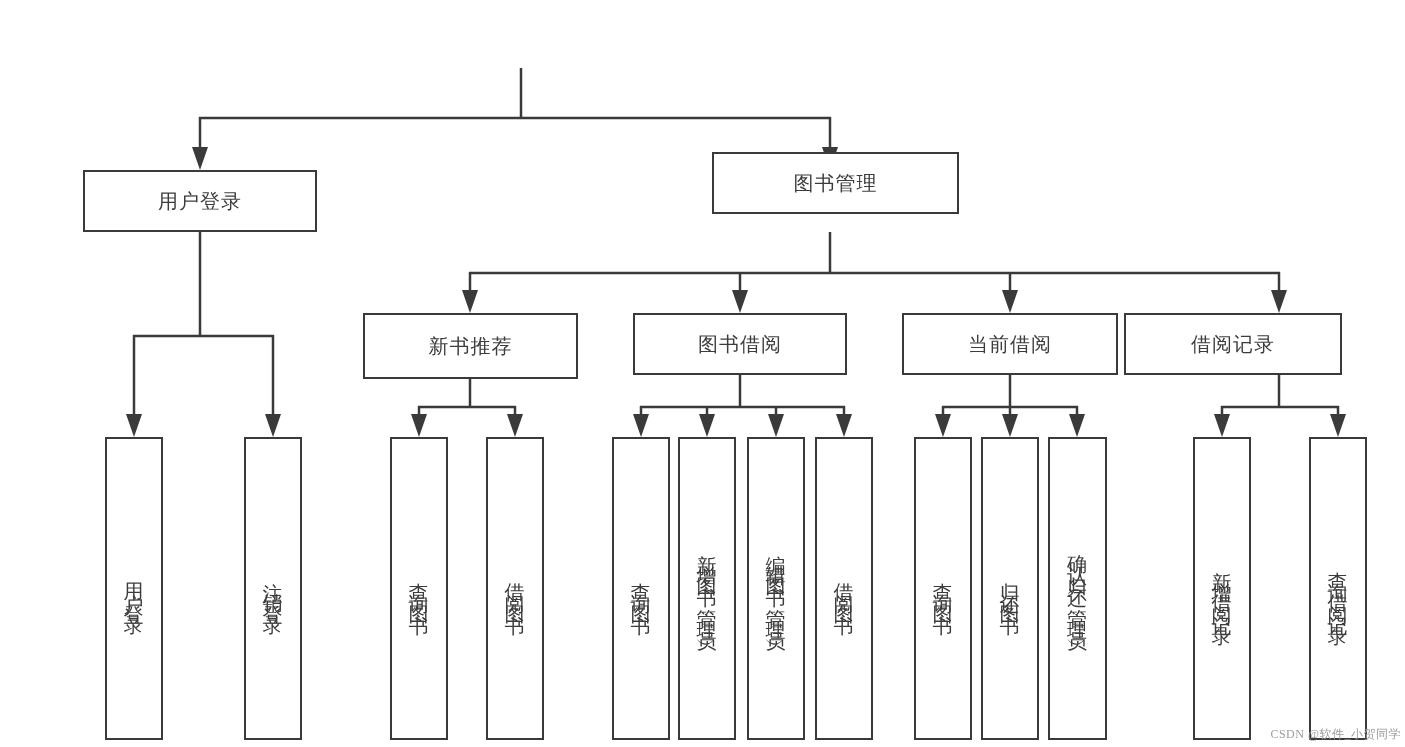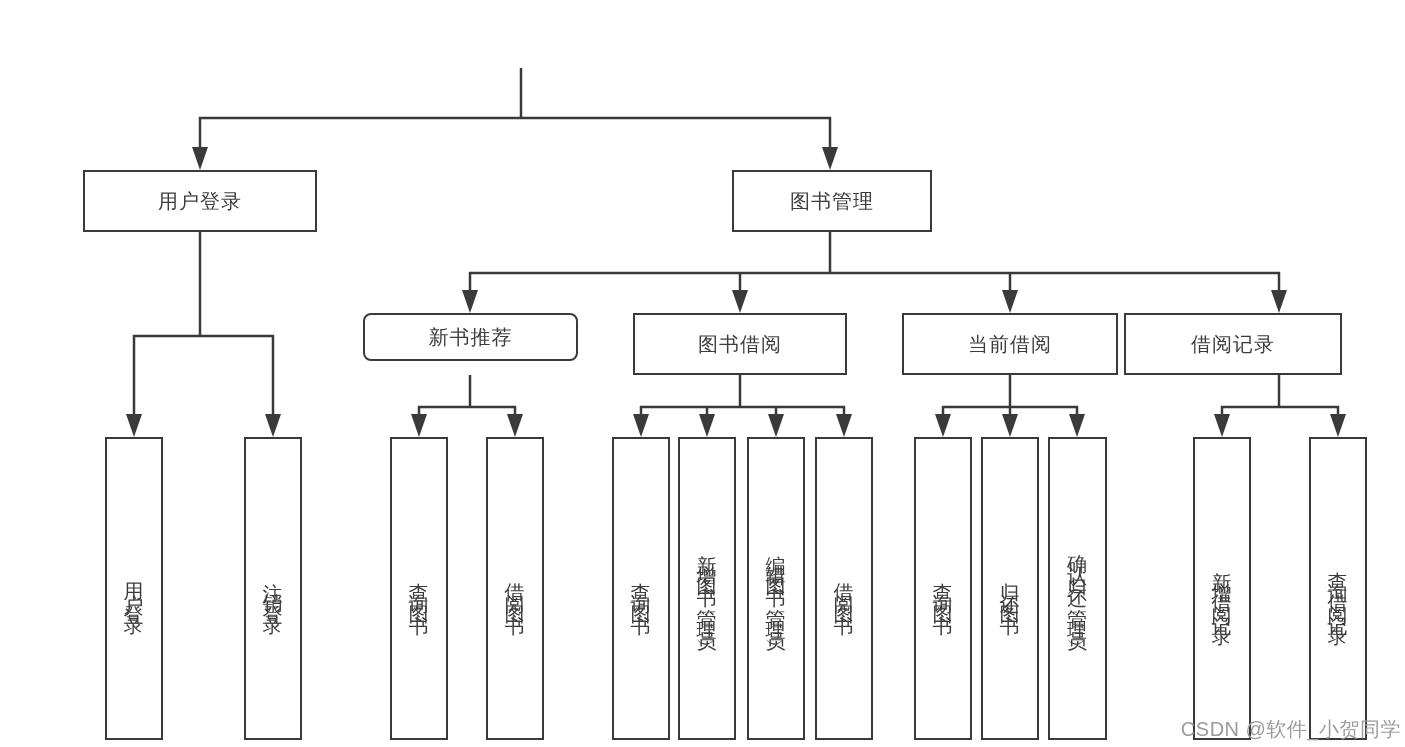--- a/index.html
+++ b/index.html
@@ -38,24 +38,25 @@
     text-orientation:mixed;
     font-size:20px;
     line-height:1;
     letter-spacing:11px;
     color:var(--text);
     white-space:nowrap;
   }
   .watermark{
     position:absolute;
     right:4px;bottom:4px;
-    font-size:20px;
+    font-size:12px;
     color:var(--watermark);
     letter-spacing:0.5px;
     white-space:nowrap;
+    font-family:Liberation Serif, serif;
   }
 </style>
 </head>
 <body>
 
 <div class="canvas">
 
   <svg class="connectors" viewBox="0 0 1405 747" xmlns="http://www.w3.org/2000/svg">
 
     <g>
@@ -129,25 +130,25 @@
       <polygon points="1214,414 1230,414 1222,437"></polygon>
       <line x1="1338" y1="406" x2="1338" y2="418"></line>
       <polygon points="1330,414 1346,414 1338,437"></polygon>
     </g>
   </svg>
 
 
   <div class="box h-box" style="left:83px;top:170px;width:234px;height:62px;">
     <span>用户登录</span>
   </div>
-  <div class="box h-box" style="left:712px;top:170px;width:200px;height:62px;margin-left:20px;">
+  <div class="box h-box" style="left:712px;top:152px;width:247px;height:62px;">
     <span>图书管理</span>
   </div>
 
-  <div class="box h-box" style="left:363px;top:313px;width:215px;height:48px;border-radius:8px;">
+  <div class="box h-box" style="left:363px;top:313px;width:215px;height:66px;">
     <span>新书推荐</span>
   </div>
   <div class="box h-box" style="left:633px;top:313px;width:214px;height:62px;">
     <span>图书借阅</span>
   </div>
   <div class="box h-box" style="left:902px;top:313px;width:216px;height:62px;font-family:Liberation Mono, monospace;">
     <span>当前借阅</span>
   </div>
   <div class="box h-box" style="left:1124px;top:313px;width:218px;height:62px;">
     <span>借阅记录</span>

